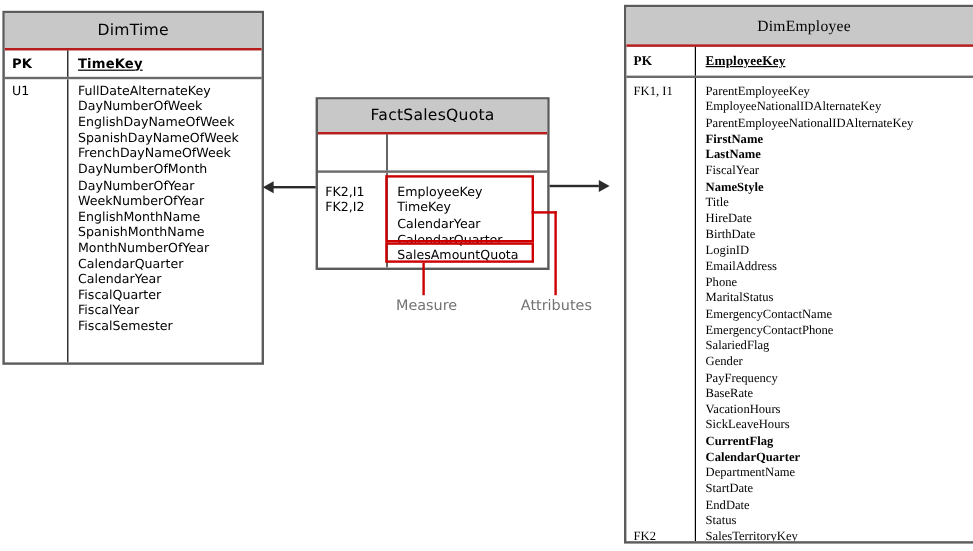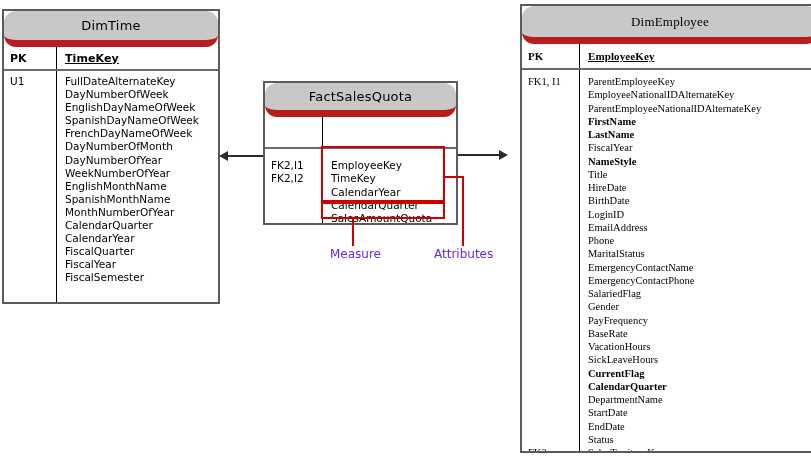--- a/index.html
+++ b/index.html
@@ -9,23 +9,23 @@
     color:#000;overflow:hidden;
   }
   
   .etable{
     position:absolute;display:flex;flex-direction:column;
     background:#fff;border:2px solid var(--c-border,#5b5b5b);
     box-sizing:border-box;
   }
   .t-header{
     background:var(--c-header_bg,#c8c8c8);
-    border-bottom:7px solid #b91c1c;
+    border-bottom:2px solid #b91c1c;
     display:flex;align-items:center;justify-content:center;
-    font-size:13px;letter-spacing:0.2px;flex:0 0 auto;border-radius:12px;
+    font-size:13px;letter-spacing:0.2px;flex:0 0 auto;
   }
   .t-pkrow{
     display:flex;border-bottom:2px solid #6b6b6b;flex:0 0 auto;
   }
   .keycol{width:53px;flex:0 0 auto;border-right:1px solid #000;padding:0 0 0 6px;box-sizing:border-box;}
   .fact .keycol, .emp .keycol{width:58px;}
   .t-pkrow .keycol{display:flex;align-items:center;font-weight:bold;font-size:11px;}
   .pkfield{
     display:flex;align-items:center;padding-left:8px;font-size:11px;
     font-weight:bold;text-decoration:underline;letter-spacing:0.1px;
@@ -42,21 +42,21 @@
   .fact .t-keys,.fact .t-fields{padding-top:10px;}
   
   .hline{position:absolute;height:2px;background:var(--c-arrow,#2b2b2b);}
   .arrowhead{position:absolute;width:0;height:0;border-top:5px solid transparent;border-bottom:5px solid transparent;}
   .arrowhead.left{border-right:9px solid var(--c-arrow,#2b2b2b);}
   .arrowhead.right{border-left:9px solid var(--c-arrow,#2b2b2b);}
   
   .redbox{position:absolute;border:2px solid var(--c-highlight,#cc0000);box-sizing:border-box;background:transparent;}
   .redline-v{position:absolute;width:2px;background:var(--c-highlight,#cc0000);}
   .redline-h{position:absolute;height:2px;background:var(--c-highlight,#cc0000);}
-  .callout-label{position:absolute;font-size:12px;color:#6d28d9;white-space:nowrap;}
+  .callout-label{position:absolute;font-size:12px;color:#737373;white-space:nowrap;}
 </style>
 </head>
 <body>
 
 <div class="canvas">
 
   <div class="etable dimtime" style="left:2px;top:9px;width:218px;height:295px;">
     <div class="t-header" style="height:29px;">DimTime</div>
     <div class="t-pkrow" style="height:22px;">
       <div class="keycol">PK</div>

